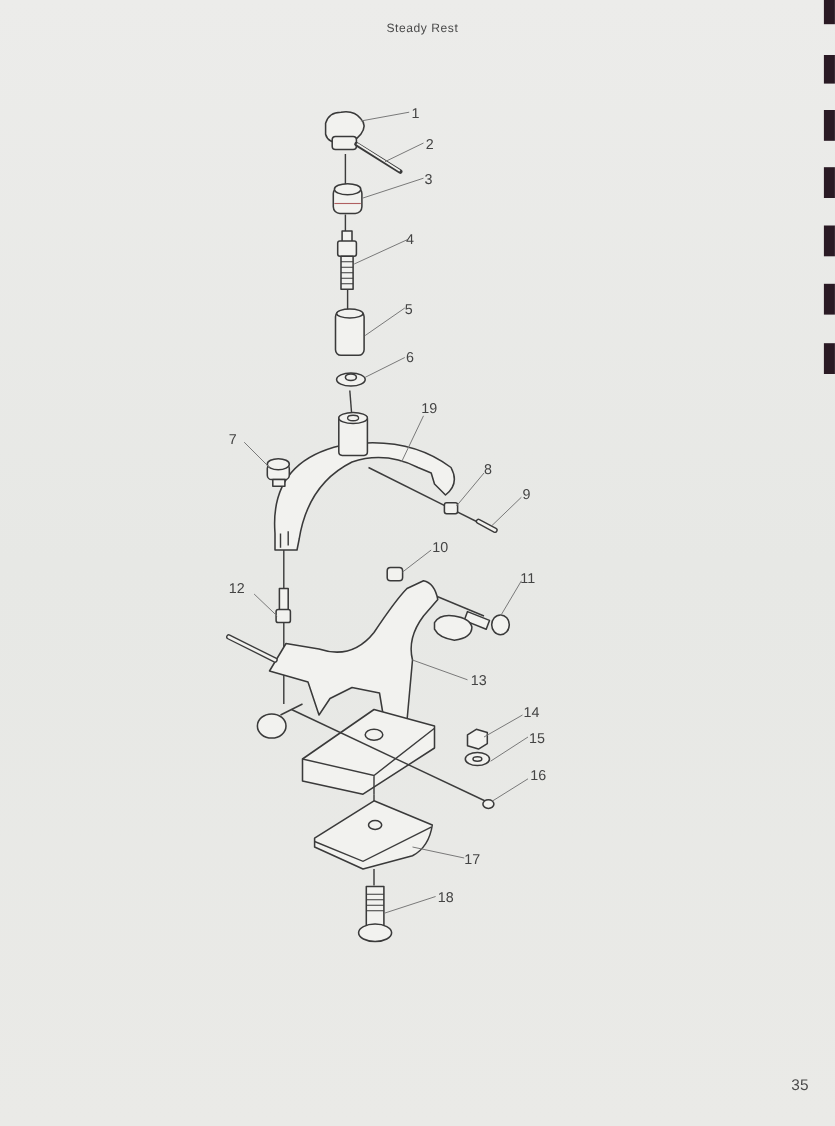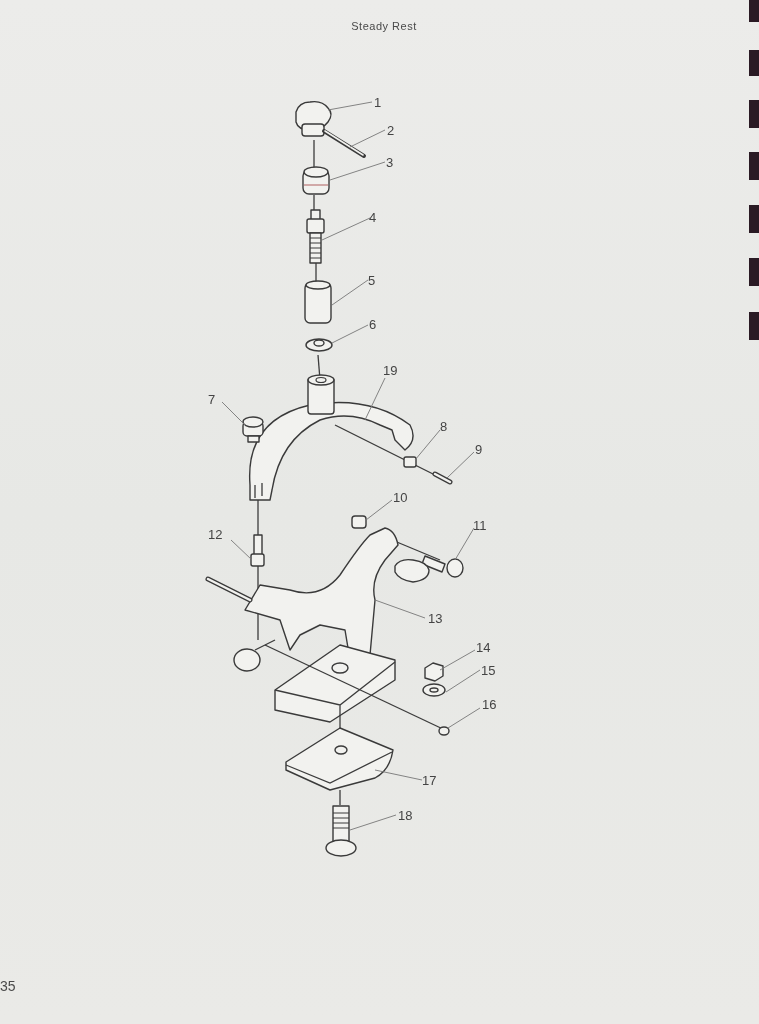--- a/index.html
+++ b/index.html
@@ -11,21 +11,21 @@
   }
   .page {
     position:absolute; left:0; top:0; width:759px; height:1024px;
     background: linear-gradient(180deg,#ececea 0%,#e7e8e5 50%,#eaeae7 100%);
   }
   .title {
     position:absolute; top:20px; left:0; width:690px; text-align:center;
     font-size:11px; color:#4a4a4a; letter-spacing:0.5px;margin-left:39px;
   }
   .pagenum {
-    position:absolute; top:978px; left:0; width:735px; text-align:left;
+    position:absolute; top:978px; left:0; width:735px; text-align:right;
     font-size:14px; color:#4a4a4a;
   }
   .binding { position:absolute; right:0; width:10px; background:#2a1a24; }
   svg.drawing { position:absolute; left:0; top:0; }
   .lbl { font-family:"Liberation Sans", sans-serif; font-size:13px; fill:#444; }
   .ln { stroke:#3c3c3c; stroke-width:1.3; fill:none; }
   .part { stroke:#3a3a3a; stroke-width:1.4; fill:#f2f2ef; stroke-linejoin:round; }
   .leader { stroke:#777; stroke-width:0.9; fill:none; }
 </style>
 </head>

